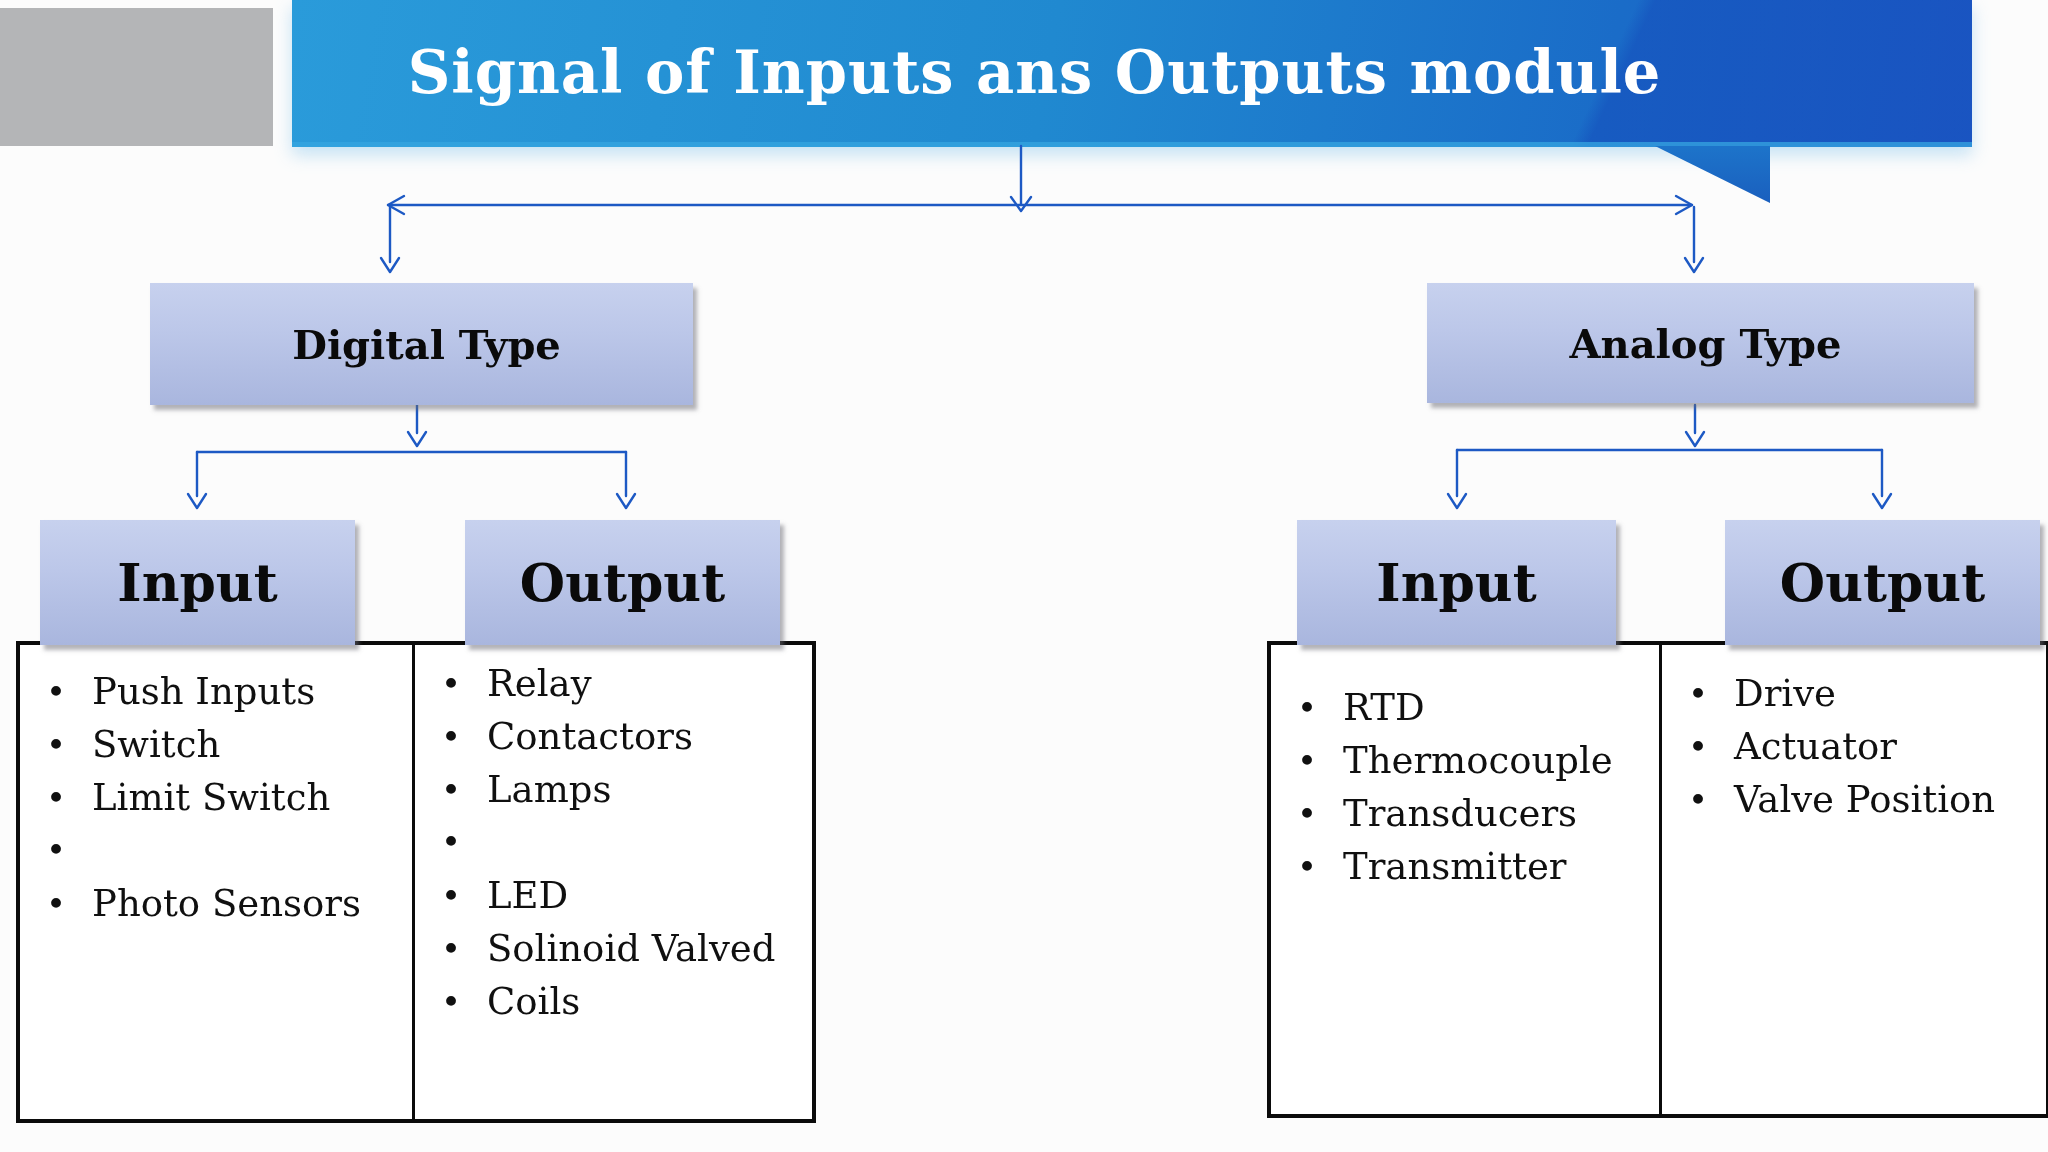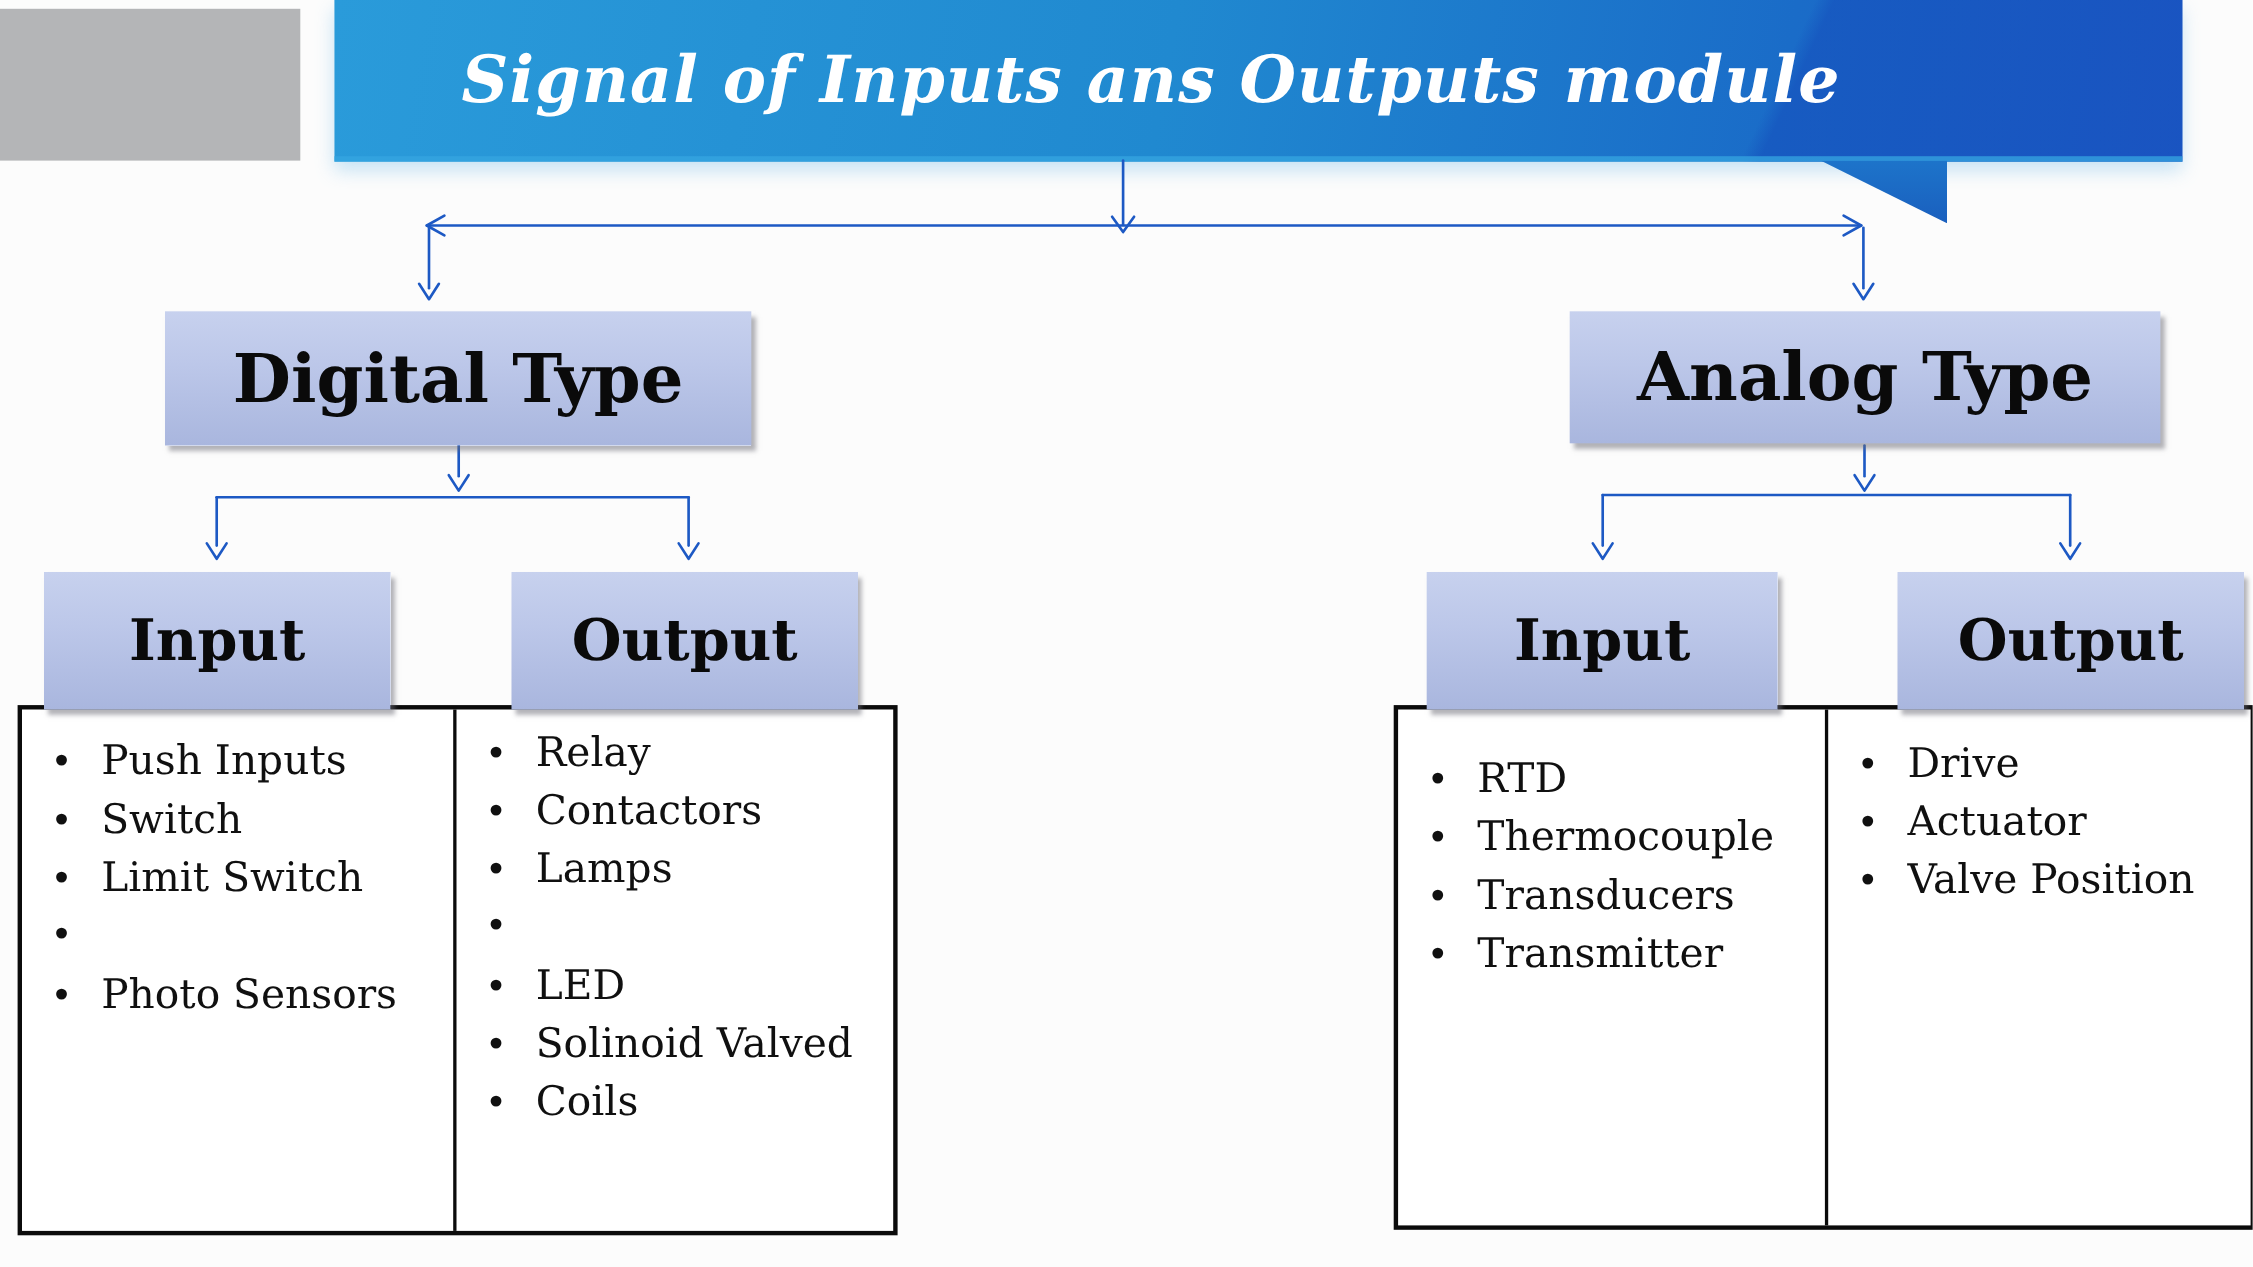--- a/index.html
+++ b/index.html
@@ -16,27 +16,26 @@
   .corner-gray {
     position: absolute;
     left: 0; top: 8px;
     width: 273px; height: 138px;
     background: var(--corner-gray, #b4b5b7);
   }
 
   
   .banner {
     position: absolute;
-    left: 304px; top: 0;
+    left: 292px; top: 0;
     width: 1680px; height: 147px;
     background:
       linear-gradient(115deg, rgba(16,62,170,0) 77%, rgba(20,74,186,0.50) 78%),
       linear-gradient(100deg, #2a9bda 0%, #2089d0 45%, #1a6cc8 78%, #1f5ec8 100%);
     box-shadow: 0 8px 16px rgba(130,195,235,0.45);
-    font-style: italic;
   }
   .banner::before {
     content: "";
     position: absolute;
     left: 0; bottom: 0;
     width: 100%; height: 5px;
     background: #35a6e0;
     opacity: .75;
   }
   .banner-title {
@@ -78,21 +77,21 @@
     position: absolute;
     background: linear-gradient(180deg, var(--node-fill-top, #c7d1ee) 0%, #bcc7e9 40%, var(--node-fill-bottom, #a9b6de) 100%);
     box-shadow: 4px 5px 4px rgba(105,105,115,0.5);
     display: flex;
     align-items: center;
     justify-content: center;
     font-weight: bold;
     color: #0a0a0a;
     z-index: 2;
   }
-  .node-type  { font-size: 61px; }
+  .node-type  { font-size: 40px; padding-left: 10px; }
   .node-io    { font-size: 52px; }
   .digital-type { left: 150px;  top: 283px; width: 533px; height: 122px; }
   .analog-type  { left: 1427px; top: 283px; width: 537px; height: 120px; }
   .d-input  { left: 40px;   top: 520px; width: 315px; height: 125px; }
   .d-output { left: 465px;  top: 520px; width: 315px; height: 125px; }
   .a-input  { left: 1297px; top: 520px; width: 319px; height: 125px; }
   .a-output { left: 1725px; top: 520px; width: 315px; height: 125px; }
 
   
   .listbox {

